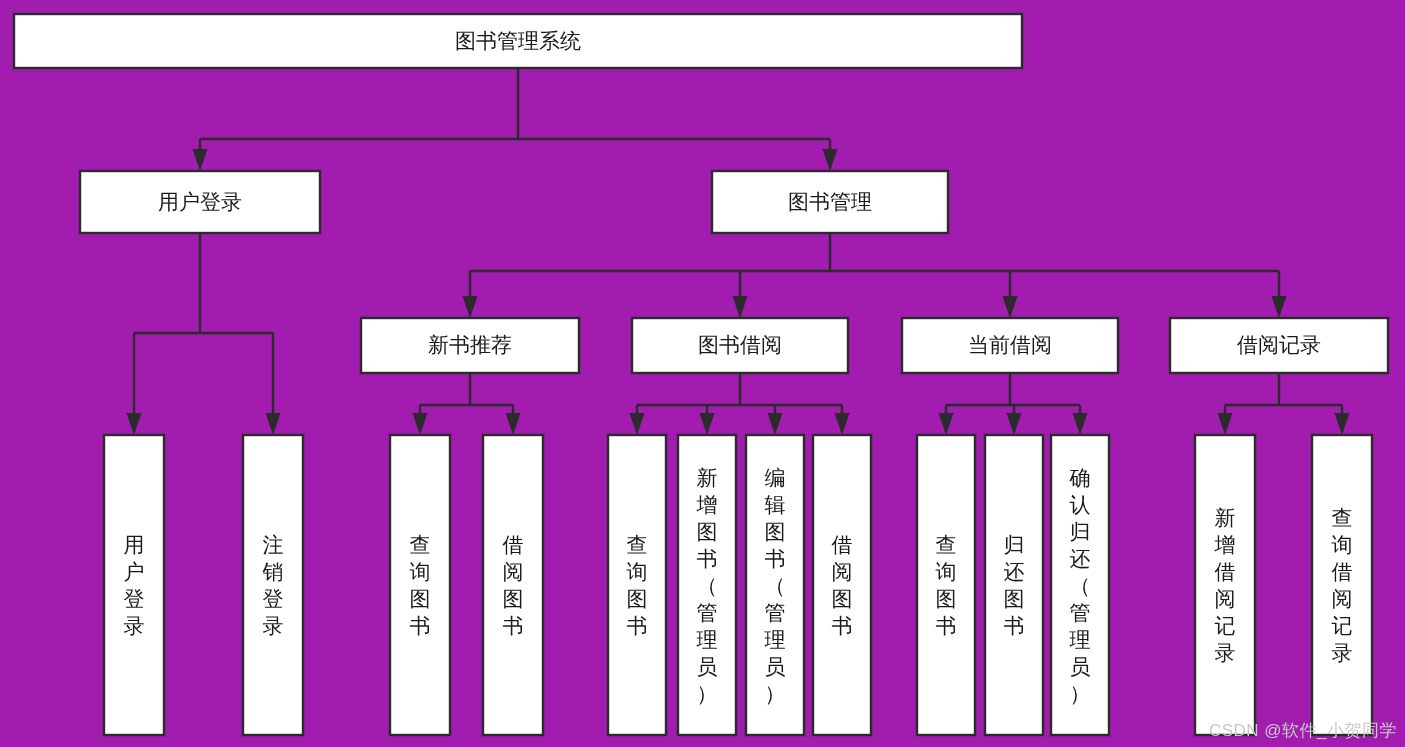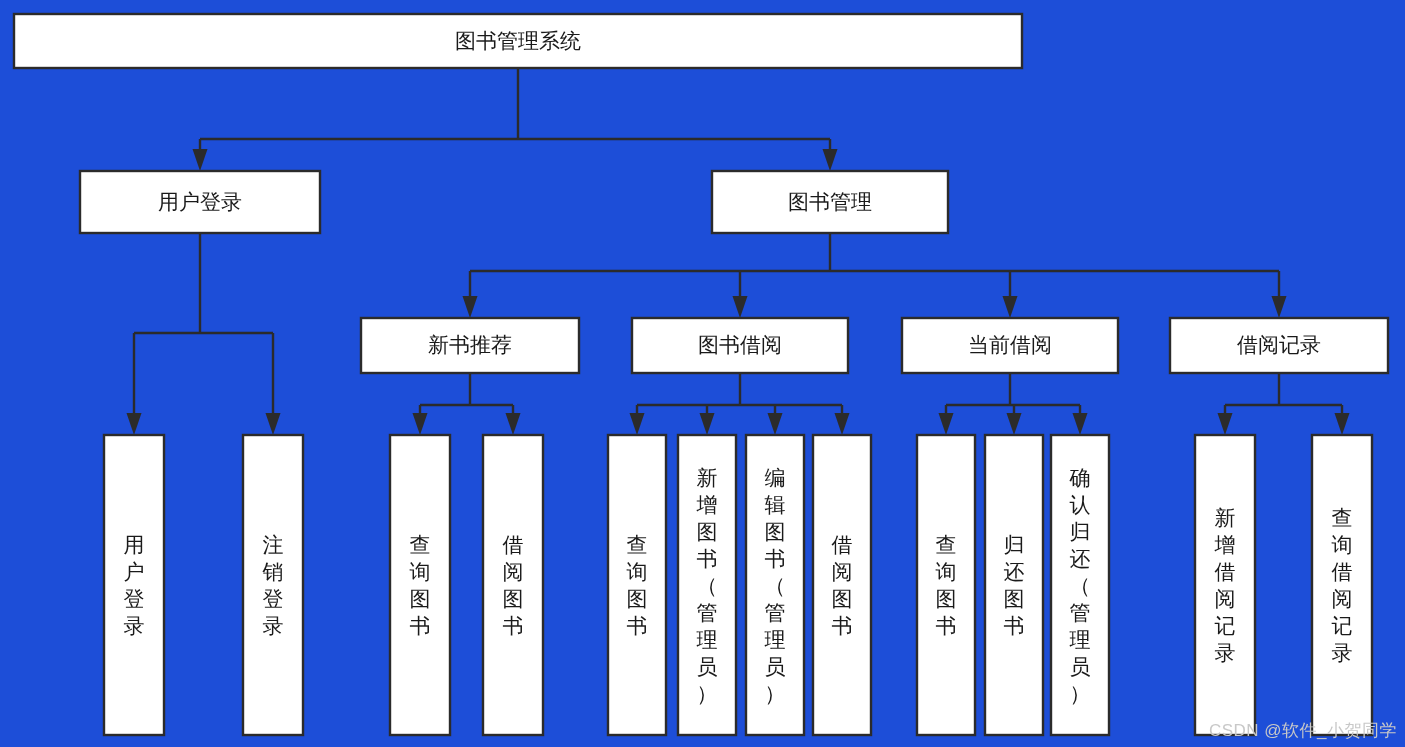--- a/index.html
+++ b/index.html
@@ -11,21 +11,21 @@
   body {
     width: 1405px;
     height: 747px;
     font-family: "Liberation Sans", "DejaVu Sans", sans-serif;
     overflow: hidden;
   }
   #diagram-root {
     position: relative;
     width: 1405px;
     height: 747px;
-    background: #1d4ed8;
+    background: #a21caf;
   }
   svg#hierarchy-svg {
     position: absolute;
     left: 0;
     top: 0;
     width: 1405px;
     height: 747px;
     display: block;
   }
   .node-box {

